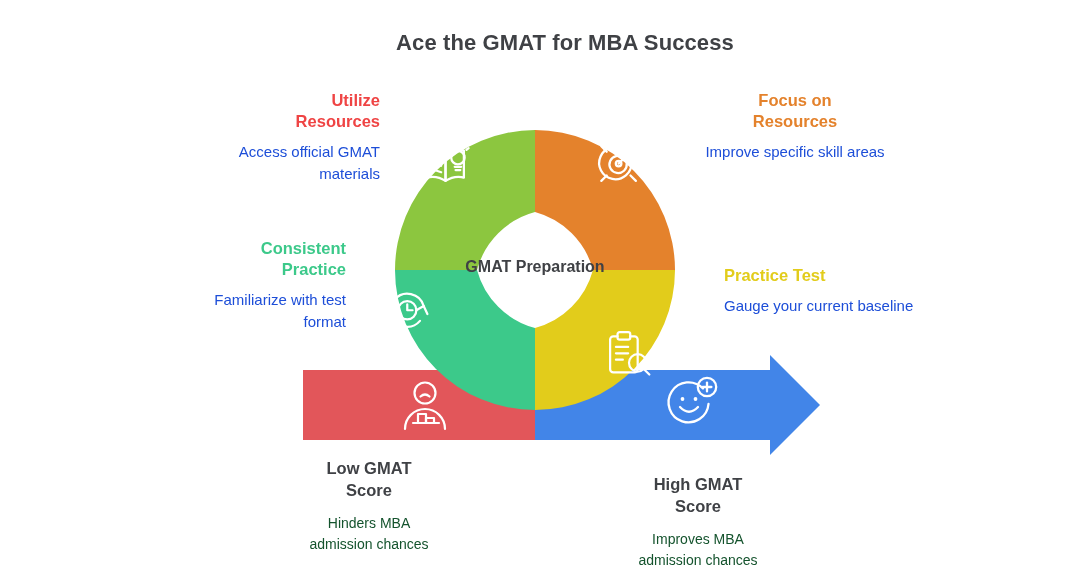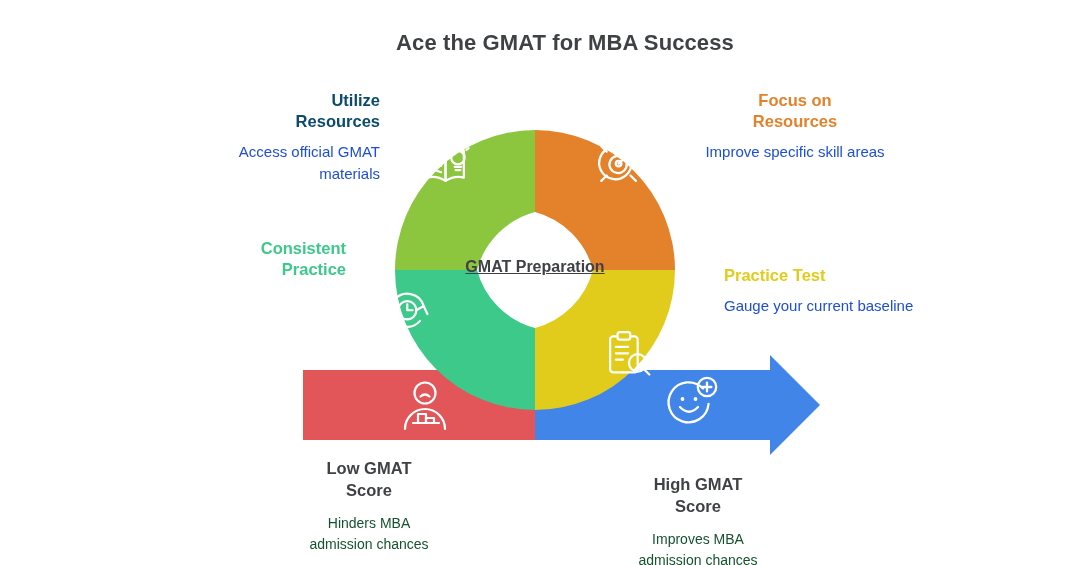--- a/index.html
+++ b/index.html
@@ -56,36 +56,35 @@
     font-size: 15px;
     color: #1d4ed8;
     line-height: 1.45;
   }
 
   .lb-utilize   { left: 188px; top: 90px;  width: 192px; text-align: right; }
   .lb-focus     { left: 690px; top: 90px;  width: 210px; text-align: center;  }
   .lb-consistent{ left: 168px; top: 238px; width: 178px; text-align: right; }
   .lb-practice  { left: 724px; top: 265px; width: 210px; text-align: left;  }
 
-  .c-green  { color: #0c4a6e; }
+  .c-green  { color: #ef4444; }
   .c-orange { color: #E4822C; }
   .c-teal   { color: #3CC98A; }
   .c-yellow { color: #E2CC1B; }
 
   
   #donut-center-label {
     position: absolute;
     left: 420px;
     top: 258px;
     width: 230px;
     text-align: center;
     font-size: 16px;
     font-weight: bold;
     color: #3f4145;
-    text-decoration: underline;
   }
 
   
   .outcome {
     position: absolute;
     text-align: center;
   }
   .outcome-title {
     font-size: 16.5px;
     font-weight: bold;
@@ -211,20 +210,21 @@
   <div class="label-block lb-practice">
     <div class="label-title c-yellow">Practice Test</div>
     <div class="label-desc">Gauge your current baseline</div>
   </div>
 
   <div class="label-block lb-consistent">
     <div class="label-title c-teal">
       <span>Consistent</span><br>
       <span>Practice</span>
     </div>
+    <div class="label-desc">Familiarize with test format</div>
   </div>
 
   <div id="donut-center-label">GMAT Preparation</div>
 
   <div class="outcome oc-low">
     <div class="outcome-title">
       <span>Low GMAT</span><br>
       <span>Score</span>
     </div>
     <div class="outcome-desc">

